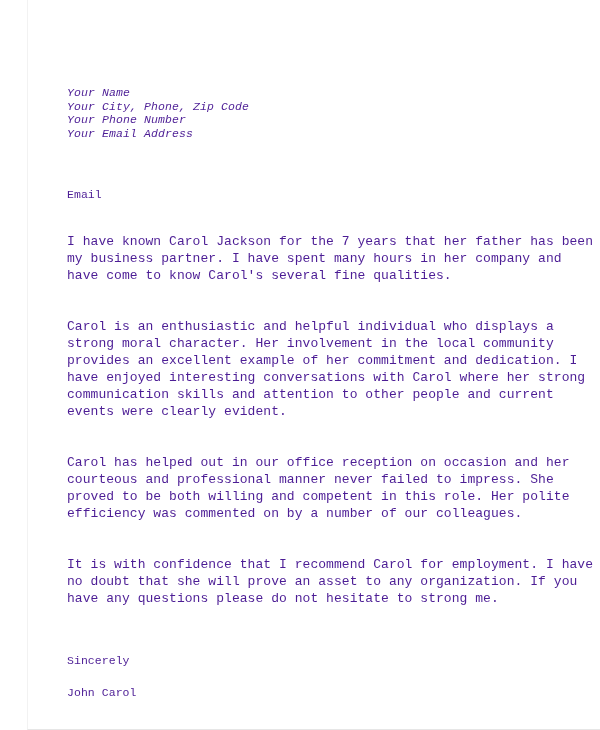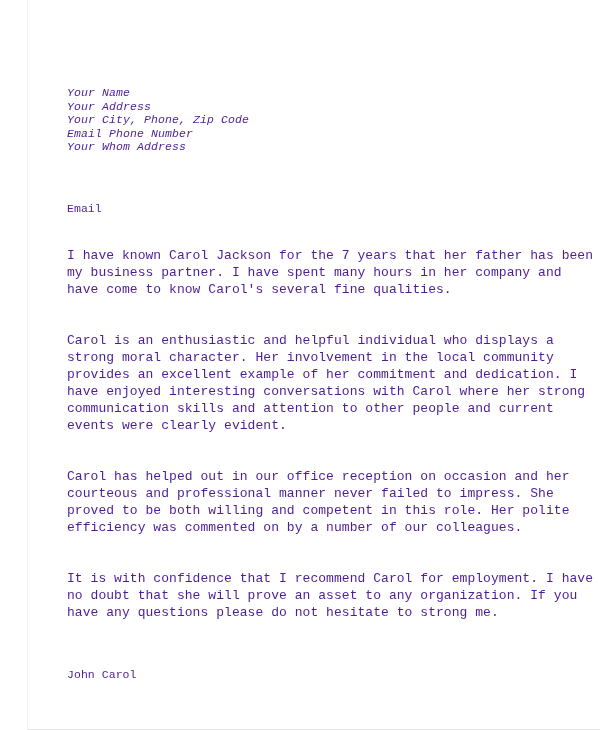--- a/index.html
+++ b/index.html
@@ -78,35 +78,35 @@
 </style>
 </head>
 <body>
 
 <div class="page">
 
   <div class="letter">
 
     <div class="sender-block">
       <span class="sender-line">Your Name</span>
-      <span class="sender-line">Your Address</span>
       <span class="sender-line">Your City, Phone, Zip Code</span>
-      <span class="sender-line">Email Phone Number</span>
-      <span class="sender-line">Your Whom Address</span>
+      <span class="sender-line">Your Phone Number</span>
+      <span class="sender-line">Your Email Address</span>
     </div>
 
     <div class="plain-line date-line">Email</div>
 
 
     <div class="body-block">
       <p class="para">I have known Carol Jackson for the 7 years that her father has been my business partner. I have spent many hours in her company and have come to know Carol's several fine qualities.</p>
       <p class="para">Carol is an enthusiastic and helpful individual who displays a strong moral character. Her involvement in the local community provides an excellent example of her commitment and dedication. I have enjoyed interesting conversations with Carol where her strong communication skills and attention to other people and current events were clearly evident.</p>
       <p class="para">Carol has helped out in our office reception on occasion and her courteous and professional manner never failed to impress. She proved to be both willing and competent in this role. Her polite efficiency was commented on by a number of our colleagues.</p>
       <p class="para">It is with confidence that I recommend Carol for employment. I have no doubt that she will prove an asset to any organization. If you have any questions please do not hesitate to strong me.</p>
     </div>
 
     <div class="closing-block">
+      <div class="closing-line">Sincerely</div>
       <div class="closing-line signature-line">John Carol</div>
     </div>
 
   </div>
 
 </div>
 
 </body></html>

